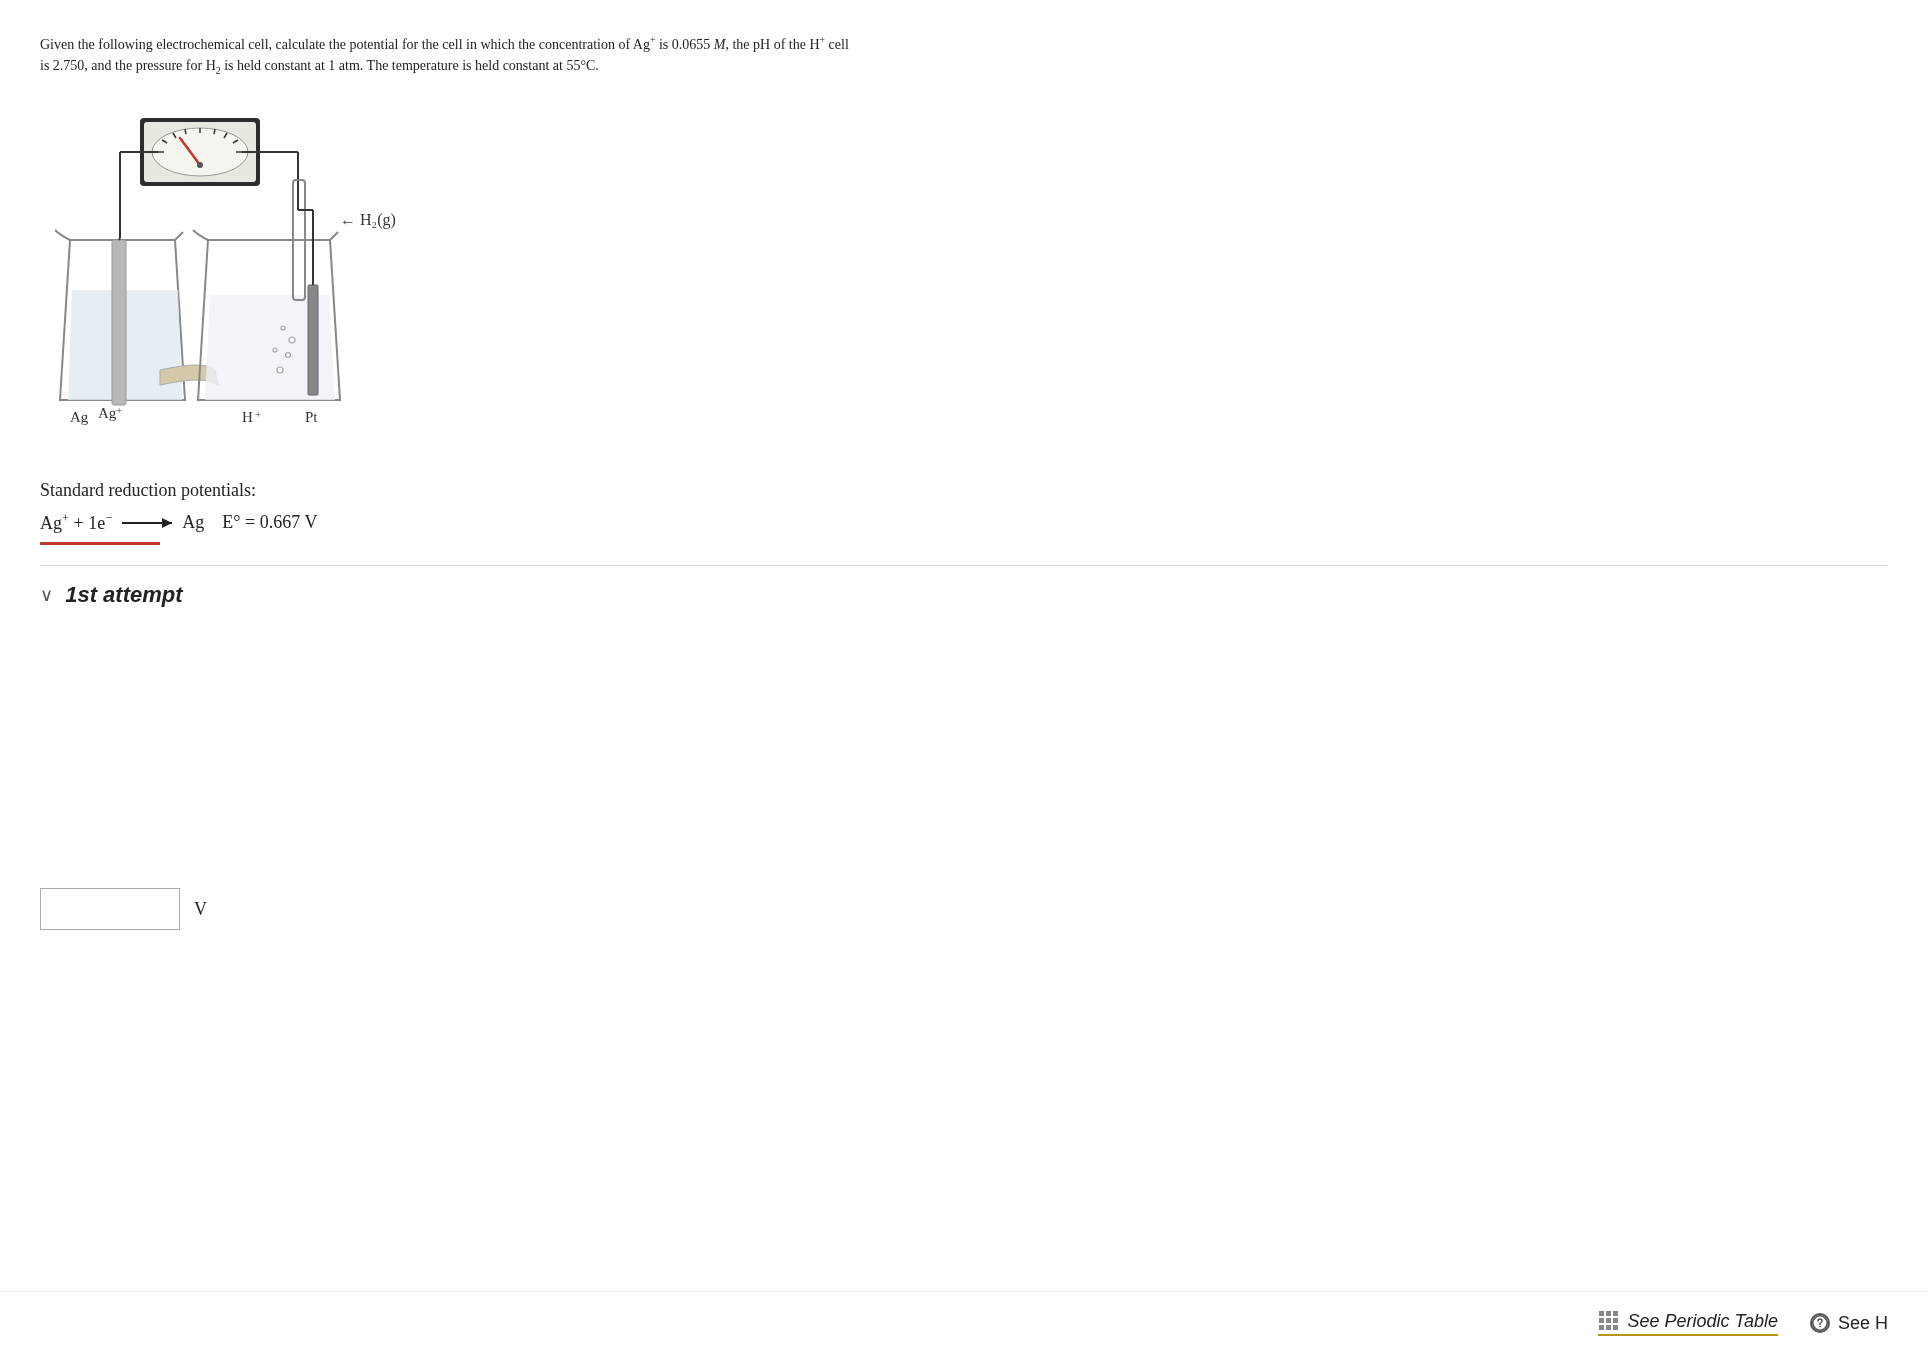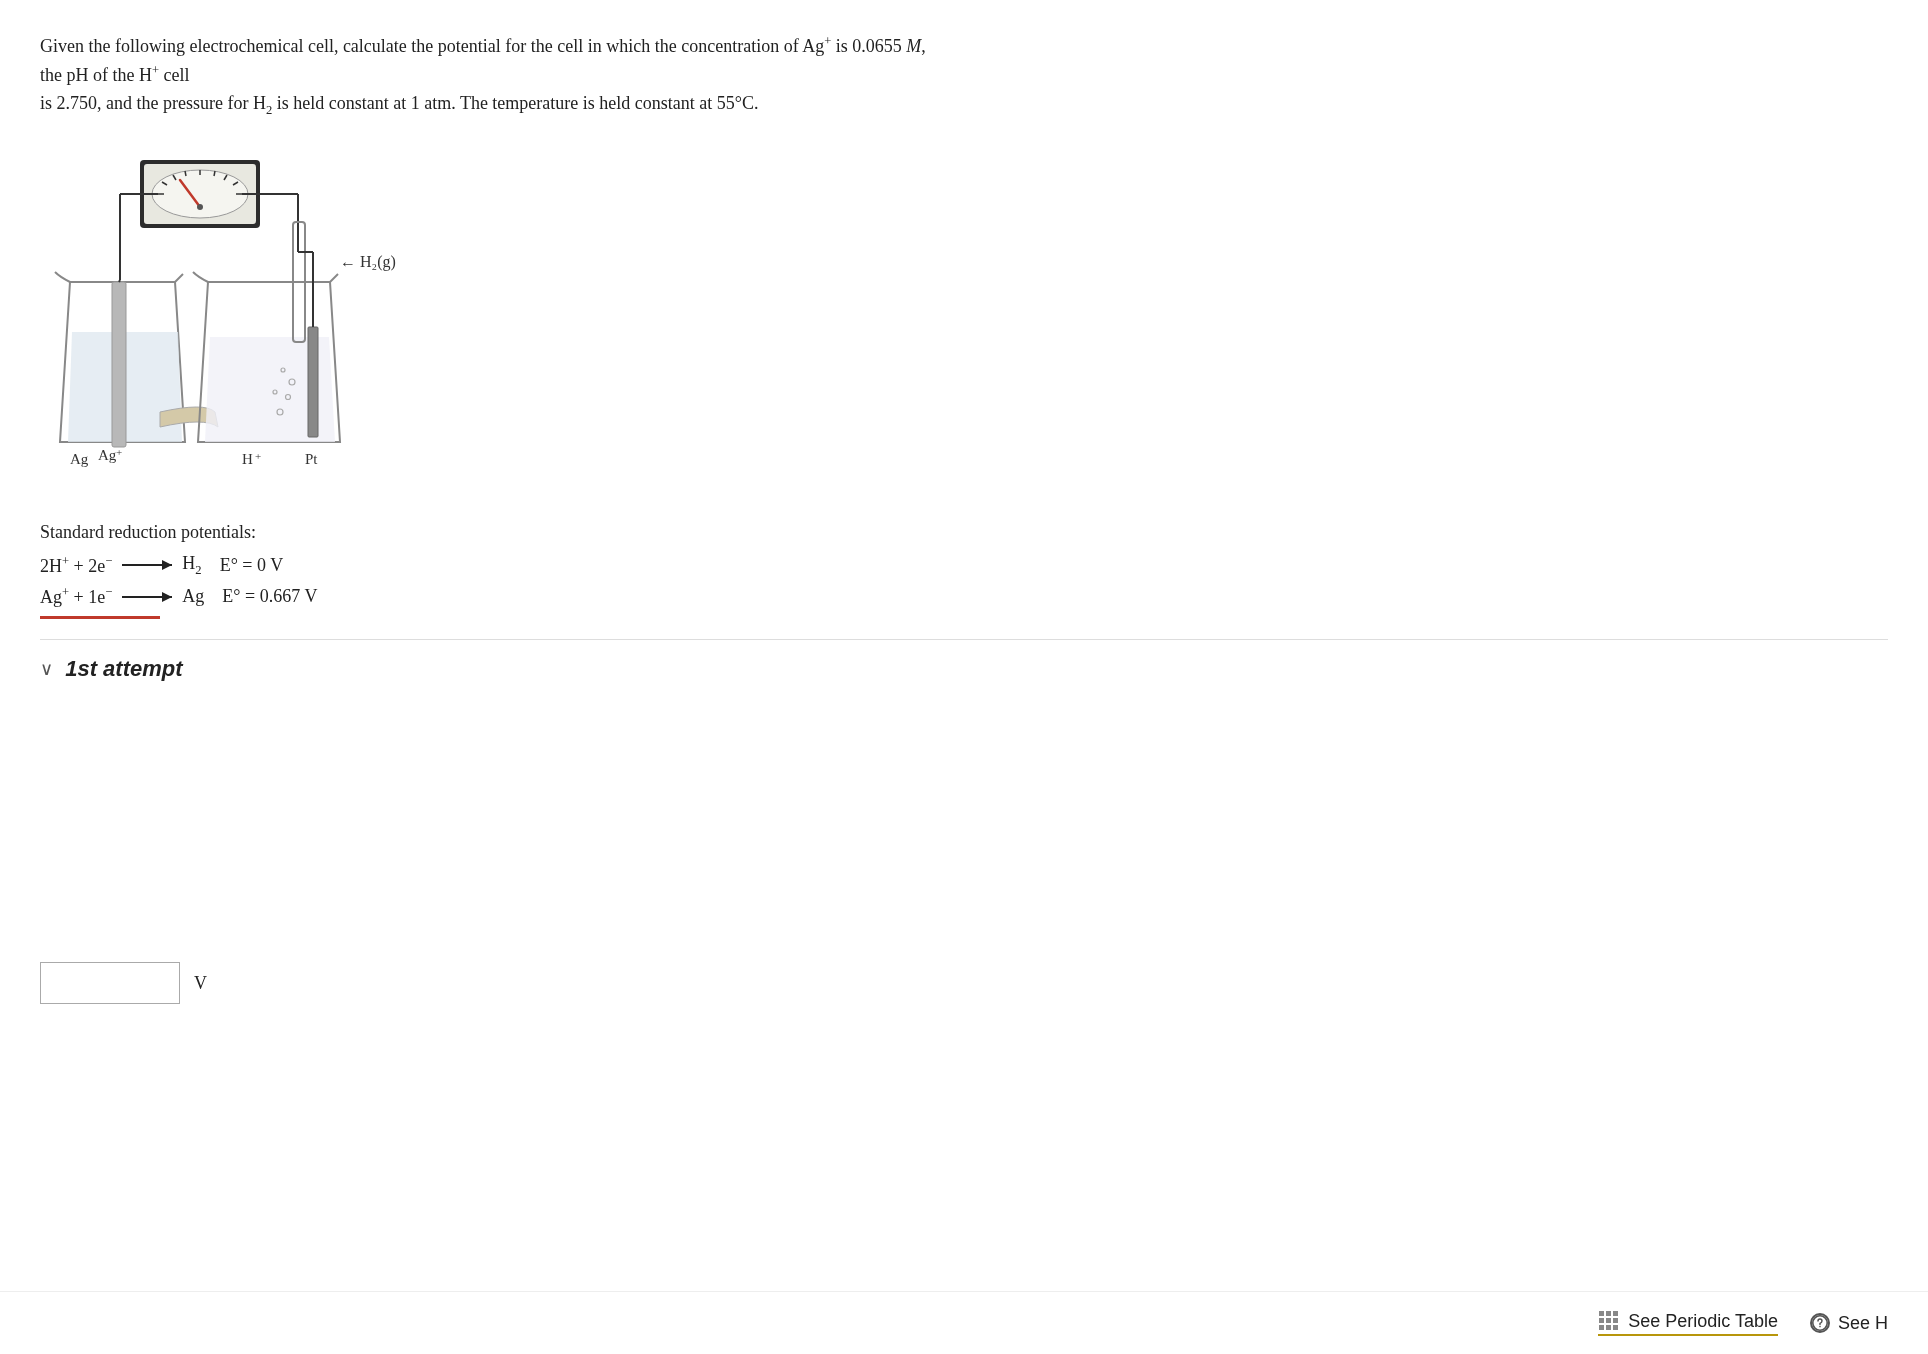--- a/index.html
+++ b/index.html
@@ -7,21 +7,21 @@
       font-family: Georgia, 'Times New Roman', serif;
       font-size: 18px;
       background: #fff;
       color: #222;
       padding: 32px 40px 40px 40px;
       max-width: 1928px;
       min-height: 1354px;
     }
 
     .problem-text {
-      font-size: 18px;
+      font-size: 14px;
       line-height: 1.55;
       max-width: 900px;
       margin-bottom: 32px;
     }
 
     sup { font-size: 0.7em; vertical-align: super; }
     sub { font-size: 0.7em; vertical-align: sub; }
 
     .diagram-area {
       display: flex;
@@ -140,20 +140,21 @@
     .see-periodic-table {
       display: flex;
       align-items: center;
       gap: 8px;
       color: #222;
       font-size: 18px;
       font-family: Arial, sans-serif;
       cursor: pointer;
       border-bottom: 2px solid #b8960c;
       padding-bottom: 2px;
+      font-style: italic;
     }
 
     .see-hint {
       display: flex;
       align-items: center;
       gap: 8px;
       color: #222;
       font-size: 18px;
       font-family: Arial, sans-serif;
       cursor: pointer;
@@ -271,26 +272,20 @@
     <text x="76" y="304" font-size="11" font-family="Georgia, serif" fill="#333">+</text>
     <text x="202" y="312" font-size="15" font-family="Georgia, serif" fill="#333">H</text>
     <text x="215" y="308" font-size="11" font-family="Georgia, serif" fill="#333">+</text>
     <text x="265" y="312" font-size="15" font-family="Georgia, serif" fill="#333">Pt</text>
   </svg>
 </div>
 
 <div class="standard-potentials">
   <p class="std-pot-title">Standard reduction potentials:</p>
 
-  <div class="equation-row">
-    <span>2H<sup>+</sup> + 2e<sup>−</sup></span>
-    <span class="arrow"></span>
-    <span>H<sub>2</sub></span>
-    <span style="margin-left:12px;">E° = 0 V</span>
-  </div>
 
   <div class="equation-row">
     <span>Ag<sup>+</sup> + 1e<sup>−</sup></span>
     <span class="arrow"></span>
     <span>Ag</span>
     <span style="margin-left:12px;">E° = 0.667 V</span>
   </div>
 </div>
 
 <div class="red-underline"></div>

